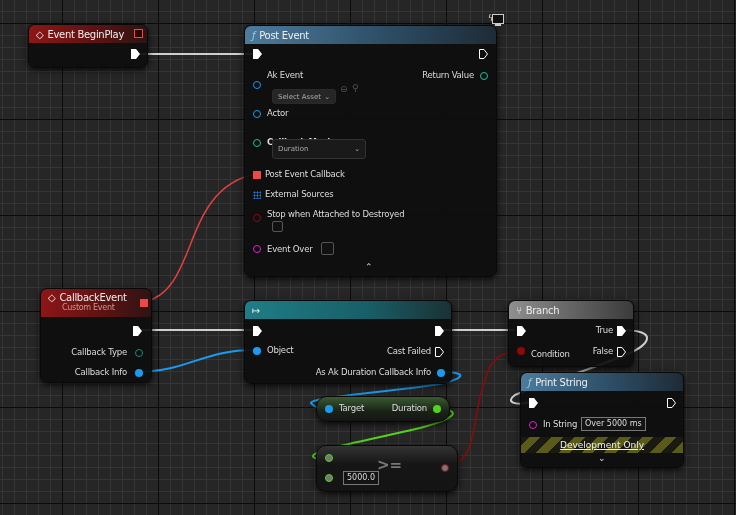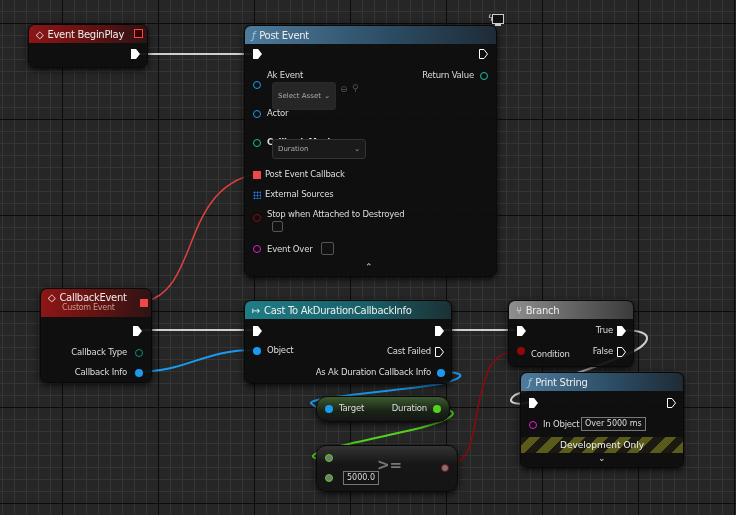--- a/index.html
+++ b/index.html
@@ -65,21 +65,21 @@
   </div>
   <svg class="exec" style="left:8px;top:23px;" viewBox="0 0 9 10">
       <path d="M0 0 H5 L9 5 L5 10 H0 Z" fill="#fff"></path>
     </svg>
   <svg class="exec" style="left:234px;top:23px;" viewBox="0 0 9 10">
       <path d="M0.5 0.5 H5 L8.5 5 L5 9.5 H0.5 Z" fill="none" stroke="#fff"></path>
     </svg>
 
   <div class="pin" style="left:8px;top:55px;border:1.5px solid #1a9bf0;"></div>
   <div class="row" style="left:22px;top:44px;">Ak Event</div>
-  <div class="dd" style="left:27px;top:56px;width:64px;height:28px;border-color:#2a2a2a;background:#262626;">
+  <div class="dd" style="left:27px;top:63px;width:64px;height:15px;border-color:#2a2a2a;background:#262626;">
     <span>Select Asset</span>
       <span>⌄</span>
   </div>
   <span style="position:absolute;left:95px;top:58px;font-size:9px;color:#555;">⊖</span>
   <span style="position:absolute;left:107px;top:57px;font-size:9px;color:#555;">⚲</span>
   <div class="row" style="right:22px;top:44px;">Return Value</div>
   <div class="pin" style="right:8px;top:46px;border:1.5px solid #1fc09a;"></div>
 
   <div class="pin" style="left:8px;top:84px;border:1.5px solid #1a9bf0;"></div>
   <div class="row" style="left:22px;top:82px;">Actor</div>
@@ -127,21 +127,20 @@
     </svg>
   <div class="row" style="right:24px;top:58px;">Callback Type</div>
   <div class="pin" style="right:8px;top:60px;border:1.5px solid #0f8f7f;"></div>
   <div class="row" style="right:24px;top:78px;text-align:center;">Callback Info</div>
   <div class="pin" style="right:8px;top:80px;background:#1a9bf0;"></div>
 </div>
 
 <div class="node" style="left:244px;top:300px;width:206px;height:82px;">
   <div class="hdr teal">
     <span class="ic">↦</span>
-    <span>Cast To AkDurationCallbackInfo</span>
   </div>
   <svg class="exec" style="left:8px;top:25px;" viewBox="0 0 9 10">
       <path d="M0 0 H5 L9 5 L5 10 H0 Z" fill="#fff"></path>
     </svg>
   <svg class="exec" style="left:190px;top:25px;" viewBox="0 0 9 10">
       <path d="M0 0 H5 L9 5 L5 10 H0 Z" fill="#fff"></path>
     </svg>
   <div class="pin" style="left:8px;top:46px;background:#1a9bf0;"></div>
   <div class="row" style="left:22px;top:44px;">Object</div>
   <div class="row" style="right:20px;top:45px;">Cast Failed</div>
@@ -192,19 +191,19 @@
     <span class="ic" style="font-style:italic;color:#9cd">ƒ</span>
     <span>Print String</span>
   </div>
   <svg class="exec" style="left:8px;top:25px;" viewBox="0 0 9 10">
       <path d="M0 0 H5 L9 5 L5 10 H0 Z" fill="#fff"></path>
     </svg>
   <svg class="exec" style="left:146px;top:25px;" viewBox="0 0 9 10">
       <path d="M0.5 0.5 H5 L8.5 5 L5 9.5 H0.5 Z" fill="none" stroke="#fff"></path>
     </svg>
   <div class="pin" style="left:8px;top:48px;border:1.5px solid #e020d0;"></div>
-  <div class="row" style="left:22px;top:46px;">In Object</div>
+  <div class="row" style="left:22px;top:46px;">In String</div>
   <div class="valbox" style="left:60px;top:44px;">Over 5000 ms</div>
   <div style="position:absolute;left:0;top:64px;width:162px;height:16px;background:repeating-linear-gradient(-45deg,#5a5a1a 0 8px,#1a1a12 8px 16px);display:flex;align-items:center;justify-content:center;">
-    <span style="font-size:9px;color:#eee;">Development Only</span>
+    <span style="font-size:9px;color:#eee;text-decoration:underline;">Development Only</span>
   </div>
   <div style="position:absolute;left:77px;top:80px;font-size:9px;color:#ddd;">⌄</div>
 </div>
 
 </body></html>

